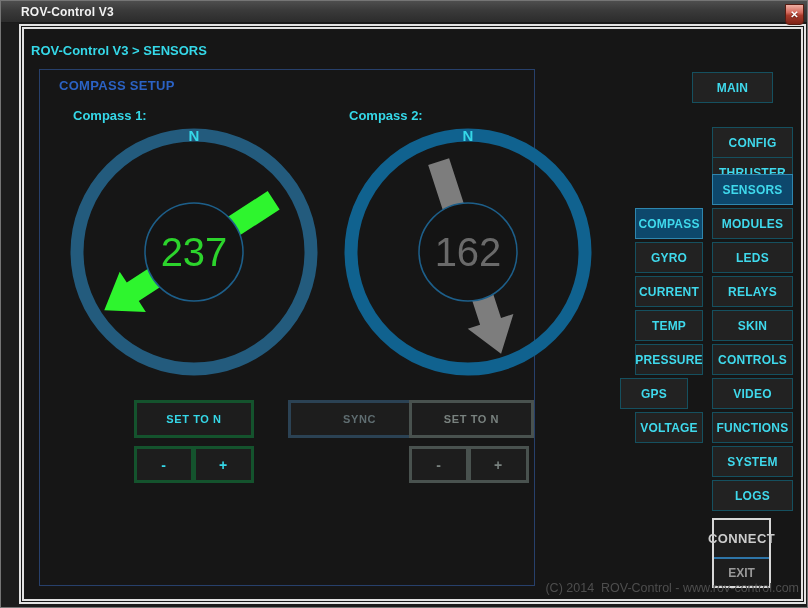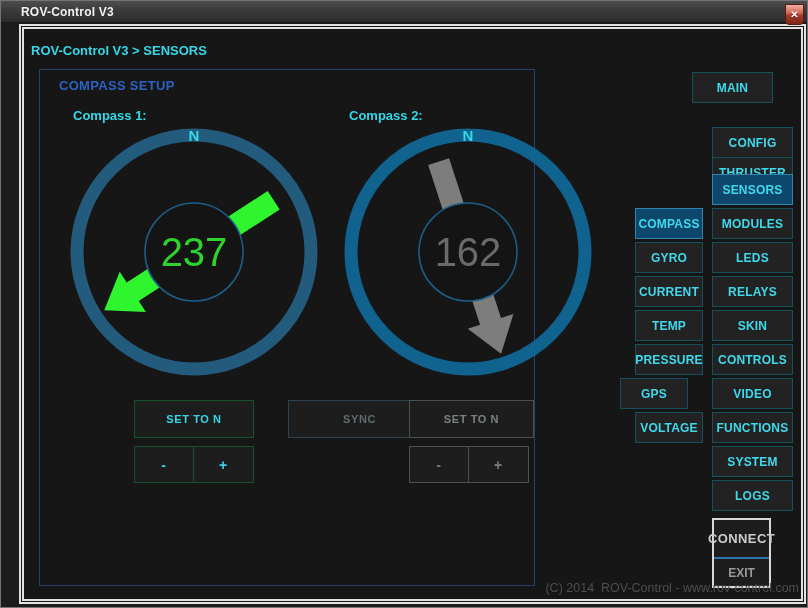--- a/index.html
+++ b/index.html
@@ -11,21 +11,21 @@
   .close-btn{position:absolute;right:3px;top:3px;width:19px;height:21px;border:1px solid #571c12;border-radius:0 0 4px 4px;
     background:linear-gradient(#f0b0a4,#d4685a 40%,#a83a2b 55%,#7e2417);color:#fff;font-size:10px;font-weight:bold;
     display:flex;align-items:center;justify-content:center;text-shadow:0 1px 1px #5a150c;cursor:pointer;z-index:5;}
   .client{position:absolute;left:18px;top:23px;width:787px;height:580px;border:5px double #e2e2e2;background:#161616;}
   .breadcrumb{position:absolute;left:7px;top:14px;font-size:13px;font-weight:600;color:#35d8e8;}
   .panel{position:absolute;left:15px;top:40px;width:496px;height:517px;border:1px solid #27406b;}
   .panel-title{position:absolute;left:19px;top:8px;font-size:13px;font-weight:600;color:#2b62c4;letter-spacing:.3px;}
   .compass-label{position:absolute;top:38px;font-size:13px;font-weight:600;color:#35d8e8;}
   .compass-svg{position:absolute;top:47px;}
   .btn{position:absolute;display:flex;align-items:center;justify-content:center;background:#1d1d1d;
-    border:1px solid #14532d;color:#35d8e8;font-size:11px;font-weight:600;letter-spacing:.6px;cursor:pointer;}
+    border:3px solid #14532d;color:#35d8e8;font-size:11px;font-weight:600;letter-spacing:.6px;cursor:pointer;}
   .btn.pm{font-size:14px;font-weight:bold;}
   .btn.dim{border-color:#2b4254;color:#5f6d71;}
   .btn.gray{border-color:#49524f;color:#79827f;}
   .sbtn{position:absolute;width:81px;height:31px;display:flex;align-items:center;justify-content:center;
     background:#222222;border:1px solid #15505f;color:#3fd9ec;font-size:12px;font-weight:600;cursor:pointer;letter-spacing:.2px;}
   .sub .sbtn{width:68px;}
   .sbtn.active{background:#0d486c;border-color:#2e86ae;}
   .setup-tab{position:absolute;left:609px;top:145px;width:79px;height:31px;background:#2c2c2c;
     display:flex;align-items:center;justify-content:center;color:#3fd9ec;font-size:12px;font-weight:600;cursor:pointer;}
   .connect-box{position:absolute;left:688px;top:489px;width:59px;border:2px solid #d8d8d8;background:#1d1d1d;}

